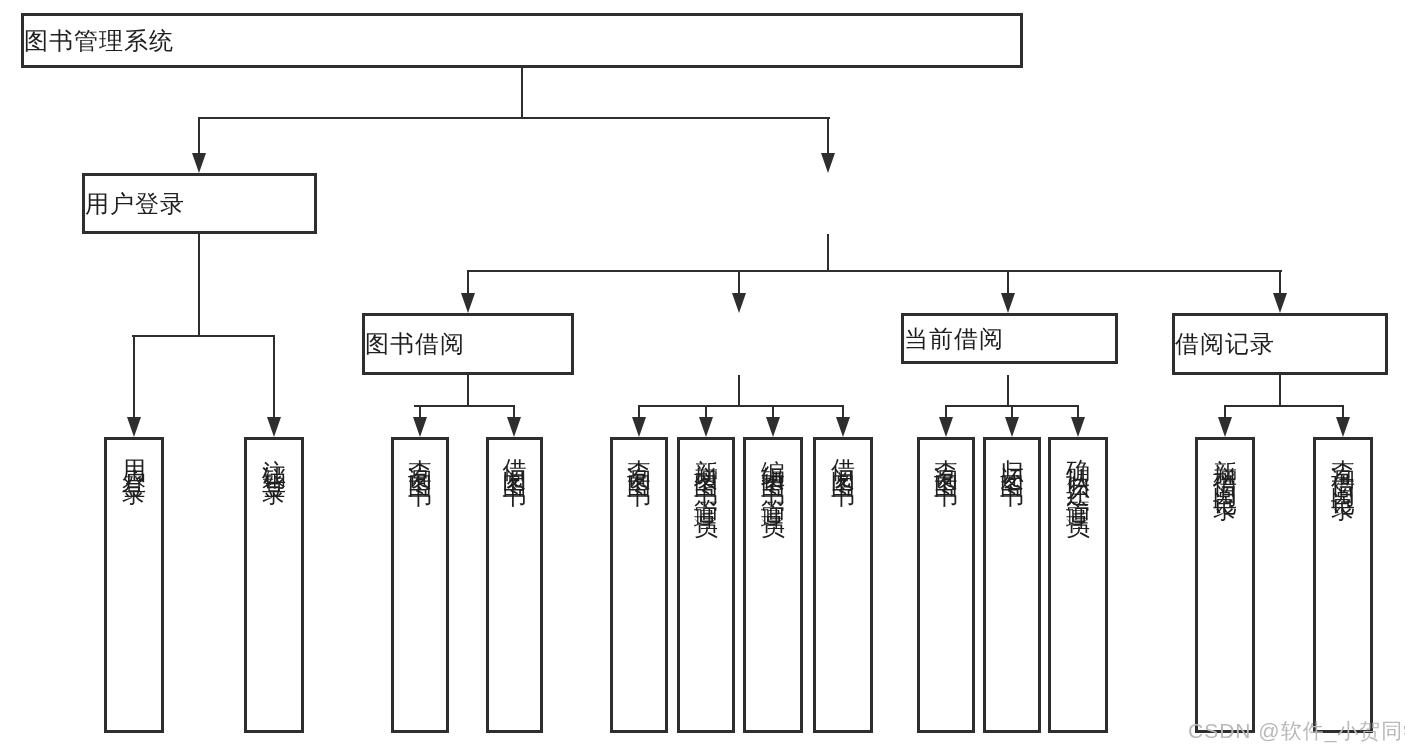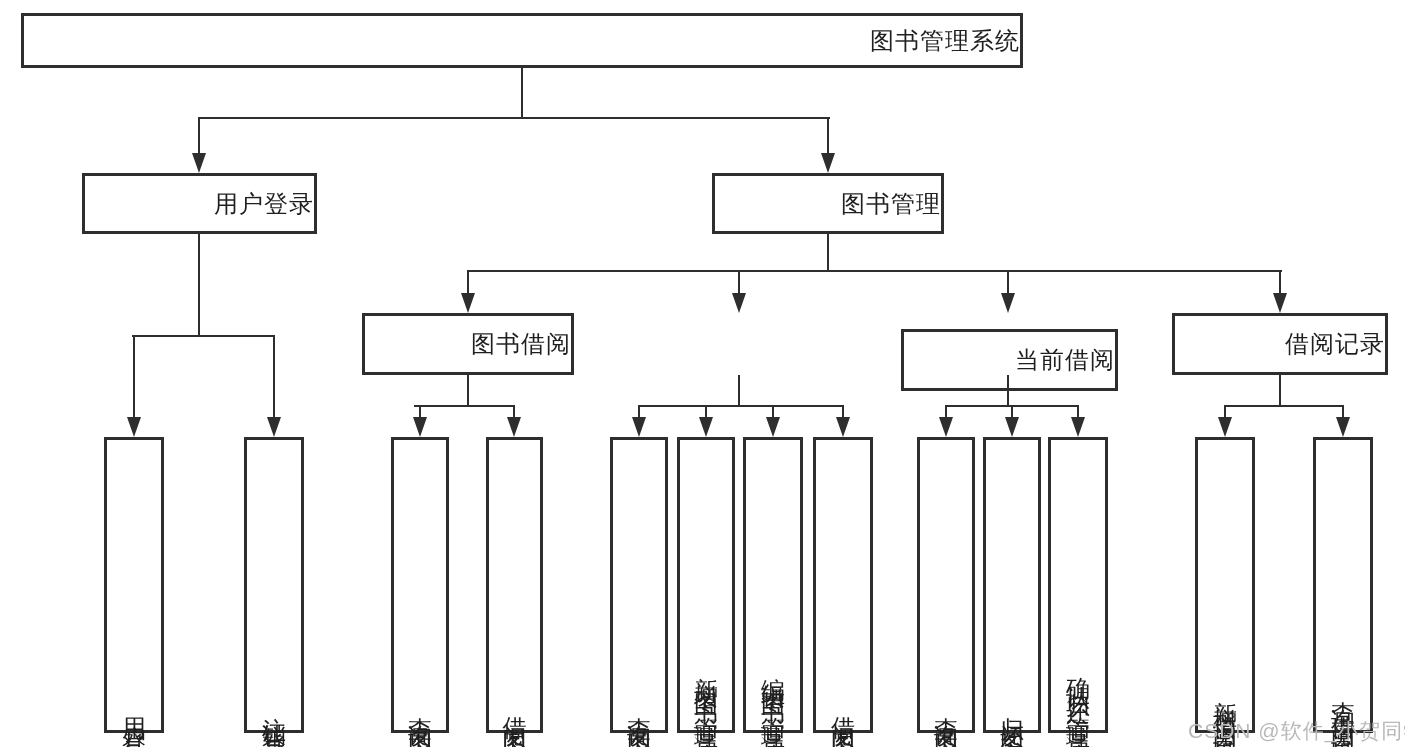--- a/index.html
+++ b/index.html
@@ -11,21 +11,21 @@
     font-family:"Liberation Sans","DejaVu Sans",sans-serif;
     color:#1f1f1f;
   }
   .box{
     position:absolute;
     box-sizing:border-box;
     border:3px solid #2e2e2e;
     background:#ffffff;
     display:flex;
     align-items:center;
-    justify-content:flex-end;
+    justify-content:flex-start;
     font-size:24px;
     line-height:1;
     letter-spacing:1px;
     color:#1f1f1f;
   }
   .leaf{
     writing-mode:vertical-rl;
     text-orientation:mixed;
     font-size:24px;
     letter-spacing:8px;
@@ -63,23 +63,20 @@
   <div class="vline" style="left:521px;top:68px;height:51px;"></div>
   <div class="hline" style="left:198px;top:117px;width:632px;"></div>
   <div class="vline" style="left:198px;top:117px;height:38px;"></div>
   <div class="arrow" style="left:192px;top:153px;"></div>
   <div class="vline" style="left:827px;top:117px;height:38px;"></div>
   <div class="arrow" style="left:821px;top:153px;"></div>
 
   <div class="box" style="left:82px;top:173px;width:235px;height:61px;">
     <span>用户登录</span>
   </div>
-  <div class="box" style="left:712px;top:173px;width:232px;height:61px;">
-    <span>图书管理</span>
-  </div>
 
   <div class="vline" style="left:198px;top:234px;height:103px;"></div>
   <div class="hline" style="left:132px;top:335px;width:143px;"></div>
   <div class="vline" style="left:133px;top:335px;height:84px;"></div>
   <div class="arrow" style="left:127px;top:417px;"></div>
   <div class="vline" style="left:273px;top:335px;height:84px;"></div>
   <div class="arrow" style="left:267px;top:417px;"></div>
 
   <div class="vline" style="left:827px;top:234px;height:38px;"></div>
   <div class="hline" style="left:467px;top:270px;width:815px;"></div>
@@ -88,21 +85,21 @@
   <div class="vline" style="left:738px;top:270px;height:27px;"></div>
   <div class="arrow" style="left:732px;top:293px;"></div>
   <div class="vline" style="left:1007px;top:270px;height:27px;"></div>
   <div class="arrow" style="left:1001px;top:293px;"></div>
   <div class="vline" style="left:1279px;top:270px;height:27px;"></div>
   <div class="arrow" style="left:1273px;top:293px;"></div>
 
   <div class="box" style="left:362px;top:313px;width:212px;height:62px;">
     <span>图书借阅</span>
   </div>
-  <div class="box" style="left:901px;top:313px;width:217px;height:62px;margin-top:16px;">
+  <div class="box" style="left:901px;top:313px;width:217px;height:51px;">
     <span>当前借阅</span>
   </div>
   <div class="box" style="left:1172px;top:313px;width:216px;height:62px;">
     <span>借阅记录</span>
   </div>
 
   <div class="vline" style="left:467px;top:375px;height:31px;"></div>
   <div class="hline" style="left:414px;top:405px;width:101px;"></div>
   <div class="vline" style="left:419px;top:405px;height:14px;"></div>
   <div class="arrow" style="left:413px;top:417px;"></div>

